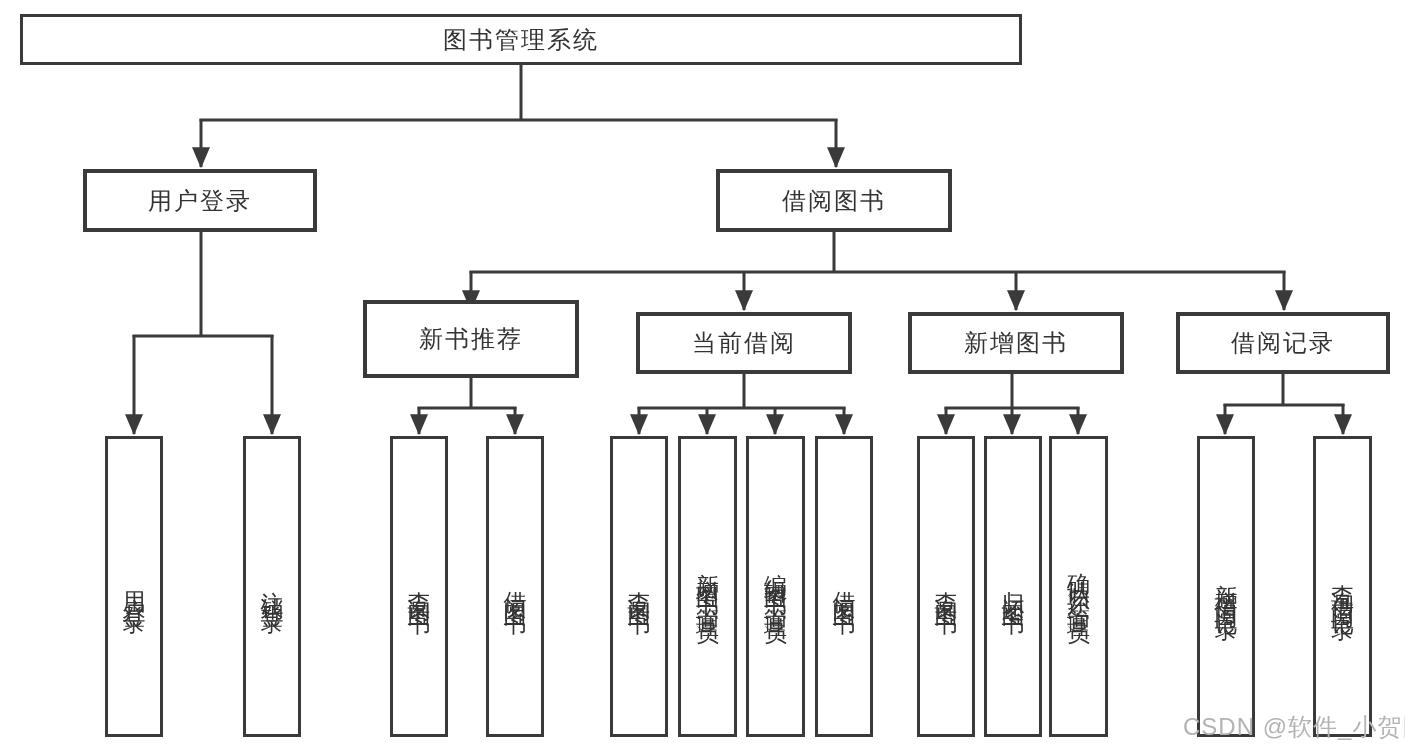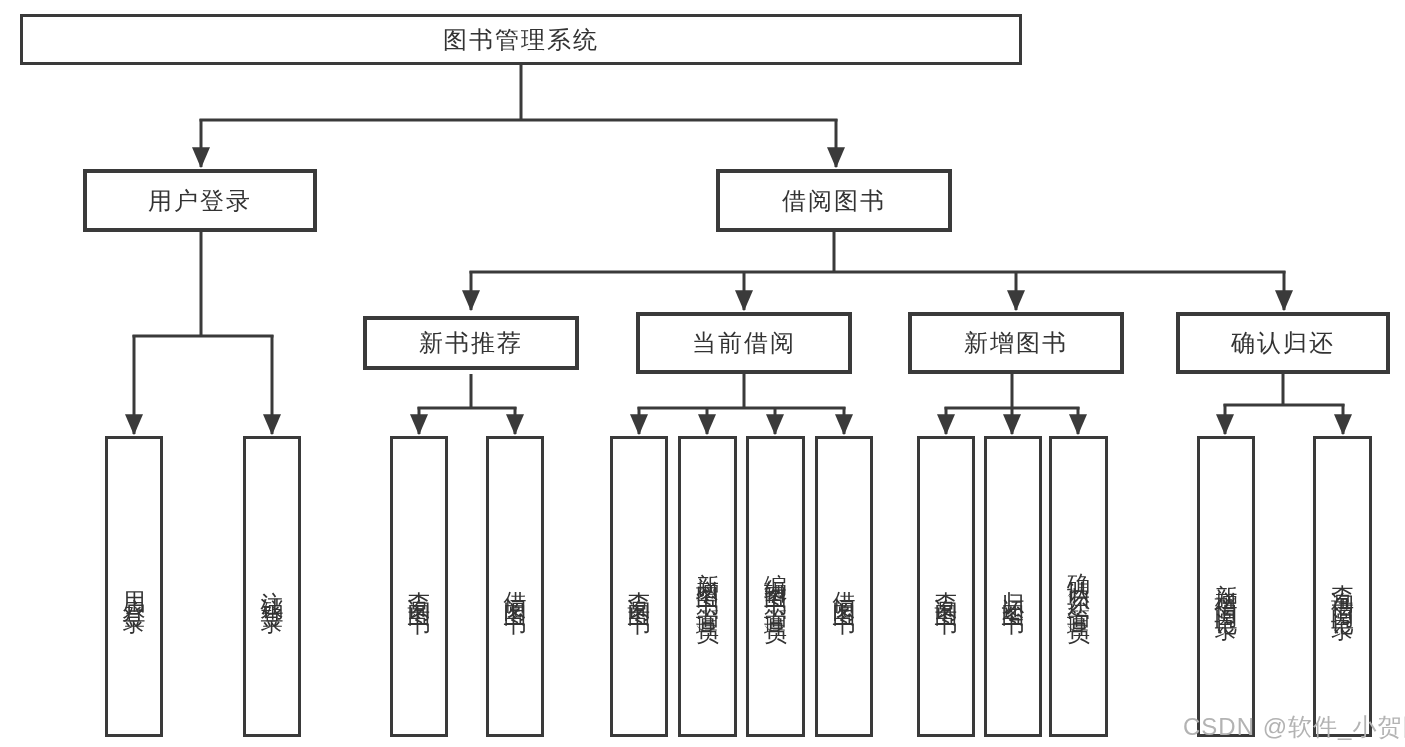--- a/index.html
+++ b/index.html
@@ -93,31 +93,31 @@
     <span class="hlabel">图书管理系统</span>
   </div>
 
   <div class="box b4" style="left:83px;top:169px;width:234px;height:63px;">
     <span class="hlabel">用户登录</span>
   </div>
   <div class="box b4" style="left:716px;top:169px;width:236px;height:63px;">
     <span class="hlabel">借阅图书</span>
   </div>
 
-  <div class="box b4" style="left:363px;top:316px;width:216px;height:54px;">
+  <div class="box b4" style="left:363px;top:300px;width:216px;height:78px;">
     <span class="hlabel">新书推荐</span>
   </div>
   <div class="box b4" style="left:636px;top:312px;width:216px;height:62px;">
     <span class="hlabel">当前借阅</span>
   </div>
   <div class="box b4" style="left:908px;top:312px;width:216px;height:62px;">
     <span class="hlabel">新增图书</span>
   </div>
   <div class="box b4" style="left:1176px;top:312px;width:214px;height:62px;">
-    <span class="hlabel">确认归还</span>
+    <span class="hlabel">借阅记录</span>
   </div>
 
   <div class="box vbox" style="left:105px;top:436px;width:58px;height:301px;">
     <span class="vtext">用户登录</span>
   </div>
   <div class="box vbox" style="left:243px;top:436px;width:58px;height:301px;">
     <span class="vtext">注销登录</span>
   </div>
 
   <div class="box vbox" style="left:390px;top:436px;width:58px;height:301px;">

